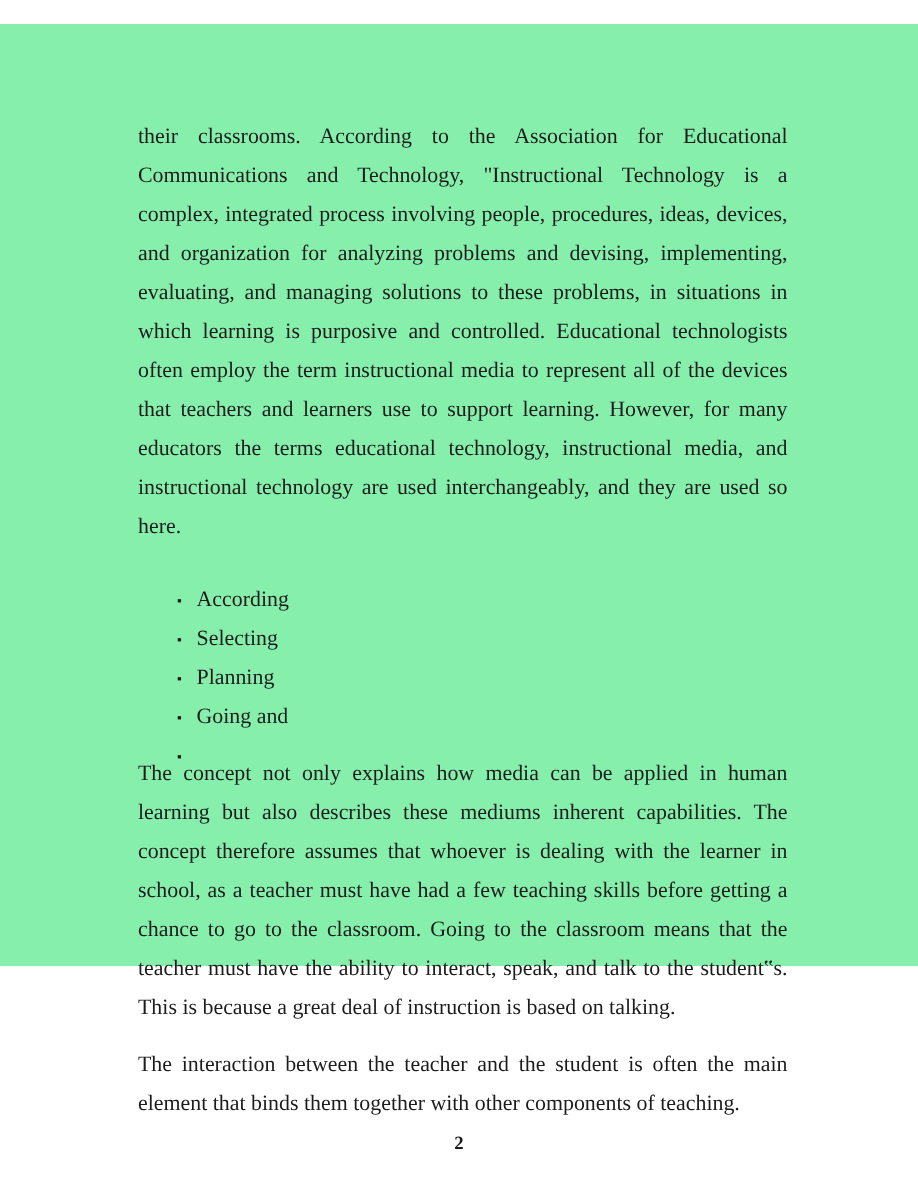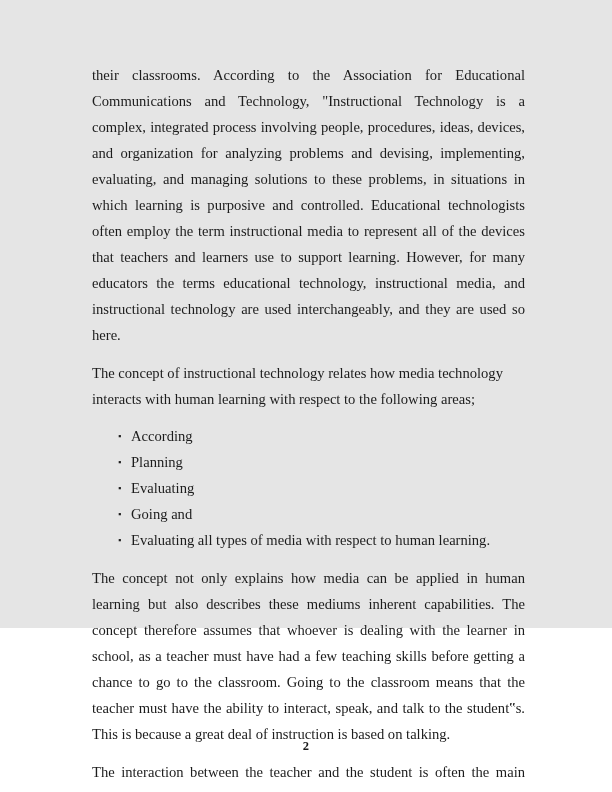--- a/index.html
+++ b/index.html
@@ -12,24 +12,24 @@
     height: 792px;
     position: relative;
     font-family: "Liberation Serif", "DejaVu Serif", serif;
     color: #1a1a1a;
     overflow: hidden;
   }
 
   .page {
     position: absolute;
     left: 0;
-    top: 0;
+    top: 16px;
     width: 612px;
     height: 628px;
-    background: #e5e5e5;
+    background: #86efac;
   }
 
   .content {
     position: absolute;
     left: 92px;
     top: 62px;
     width: 433px;
   }
 
   p.body-text {
@@ -98,44 +98,42 @@
 <body>
 
 <div class="page">
 
   <div class="content">
 
     <p class="body-text">their classrooms. According to the Association for Educational Communications and Technology, "Instructional Technology is a complex, integrated process involving people, procedures, ideas, devices, and organization for analyzing problems and devising, implementing, evaluating, and managing solutions to these problems, in situations in which learning is purposive and controlled. Educational technologists often employ the term instructional media to represent all of the devices that teachers and learners use to support learning. However, for many educators the terms educational technology, instructional media, and instructional technology are used interchangeably, and they are used so here.</p>
 
     <div class="para-gap"></div>
 
-    <p class="body-text left-align">The concept of instructional technology relates how media technology interacts with human learning with respect to the following areas;</p>
 
     <div class="list-gap-top"></div>
 
     <ul class="bullet-list">
       <li>
         <span class="bullet-marker">▪</span>
         <span>According</span>
       </li>
       <li>
         <span class="bullet-marker">▪</span>
-        <span>Planning</span>
+        <span>Selecting</span>
       </li>
       <li>
         <span class="bullet-marker">▪</span>
-        <span>Evaluating</span>
+        <span>Planning</span>
       </li>
       <li>
         <span class="bullet-marker">▪</span>
         <span>Going and</span>
       </li>
       <li>
         <span class="bullet-marker">▪</span>
-        <span>Evaluating all types of media with respect to human learning.</span>
       </li>
     </ul>
 
     <div class="list-gap-bottom"></div>
 
     <p class="body-text">The concept not only explains how media can be applied in human learning but also describes these mediums inherent capabilities. The concept therefore assumes that whoever is dealing with the learner in school, as a teacher must have had a few teaching skills before getting a chance to go to the classroom. Going to the classroom means that the teacher must have the ability to interact, speak, and talk to the student‟s. This is because a great deal of instruction is based on talking.</p>
 
     <div class="para-gap"></div>
 
     <p class="body-text">The interaction between the teacher and the student is often the main element that binds them together with other components of teaching.</p>

